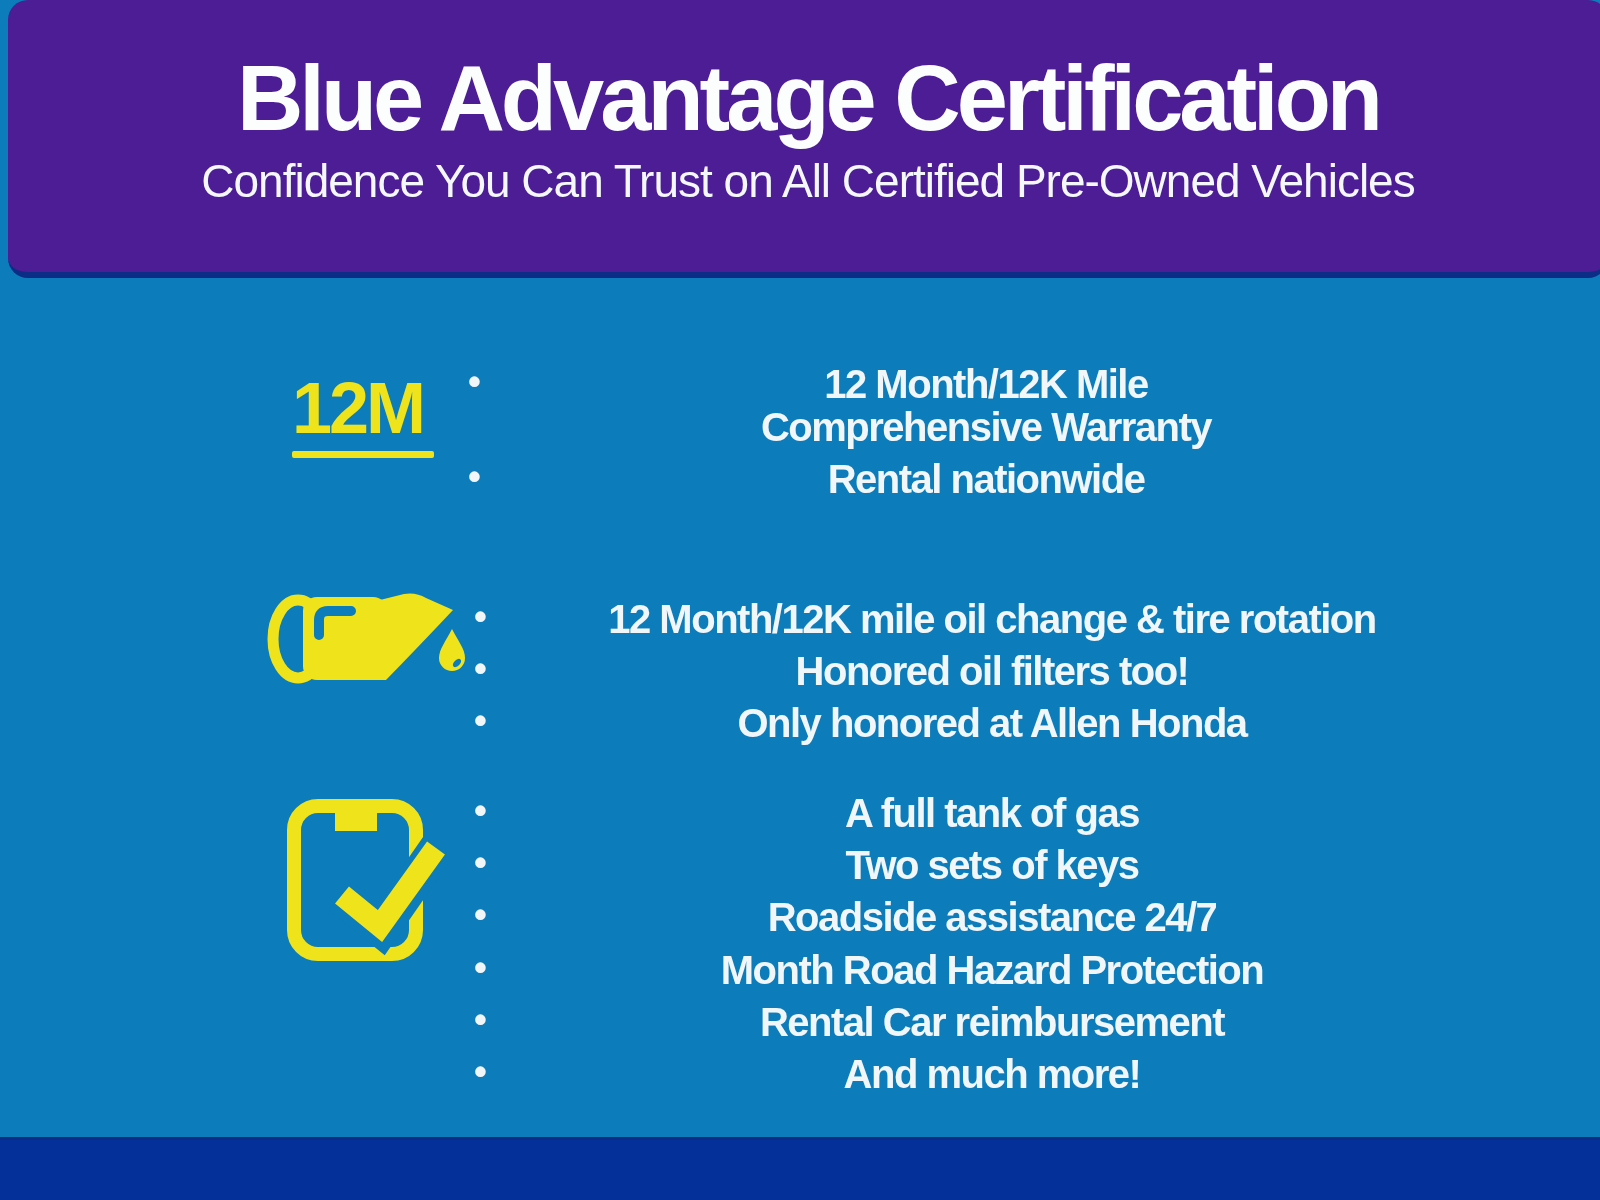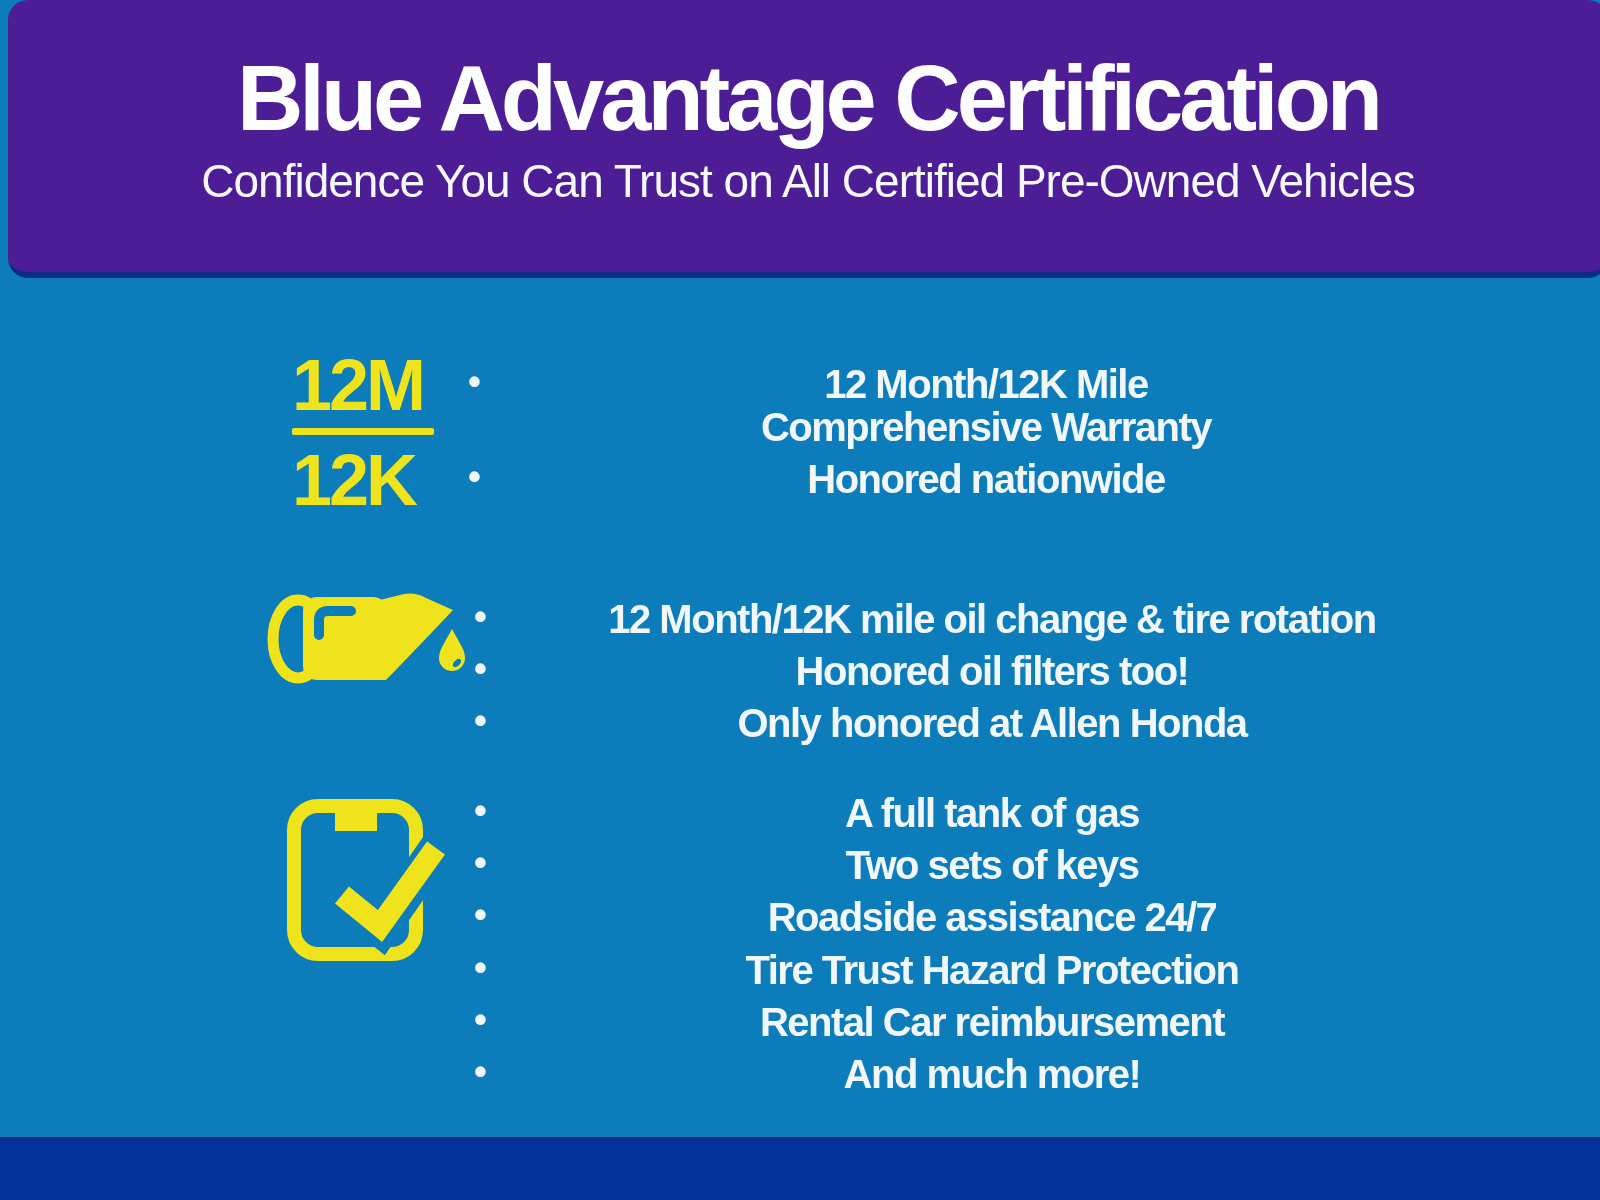--- a/index.html
+++ b/index.html
@@ -79,21 +79,21 @@
     color: #f1f6f8;
   }
   #list-warranty { left: 468px; top: 363px; }
   #list-oil      { left: 474px; top: 598px; }
   #list-keys     { left: 474px; top: 792px; }
 
   
   .badge-12 {
     position: absolute;
     left: 292px;
-    top: 352px;
+    top: 375px;
     display: flex;
     flex-direction: column;
     align-items: flex-start;
     color: #efe41c;
     font-weight: bold;
     letter-spacing: -3px;
     font-size: 72px;
     line-height: 0.94;
   }
   .badge-12 .bar {
@@ -114,26 +114,25 @@
 <div class="poster">
 
   <header class="banner">
     <h1 class="title">Blue Advantage Certification</h1>
     <div class="subtitle">Confidence You Can Trust on All Certified Pre-Owned Vehicles</div>
   </header>
 
   <div class="badge-12">
     <span>12M</span>
     <span class="bar"></span>
-    <span>12K</span>
   </div>
   <ul class="bullets" id="list-warranty">
     <li>12 Month/12K Mile
 Comprehensive Warranty</li>
-    <li>Honored nationwide</li>
+    <li>Rental nationwide</li>
   </ul>
 
   <div class="icon-oil-can">
     <svg width="212" height="110" viewBox="0 0 212 110" xmlns="http://www.w3.org/2000/svg">
 
       <ellipse cx="42" cy="62" rx="25" ry="39" fill="none" stroke="#efe41c" stroke-width="11"></ellipse>
 
       <rect x="47" y="20" width="84" height="83" rx="14" fill="#efe41c"></rect>
 
       <path d="M96,30 L148,17 Q160,15 170,21 L197,33 Q166,66 130,103 L96,103 Z" fill="#efe41c"></path>
@@ -159,20 +158,20 @@
 
       <polyline points="60,102 101,135 158,53" fill="none" stroke="#0d7cba" stroke-width="36"></polyline>
 
       <polyline points="62,101 100,132 156,54" fill="none" stroke="#efe41c" stroke-width="22"></polyline>
     </svg>
   </div>
   <ul class="bullets" id="list-keys">
     <li>A full tank of gas</li>
     <li>Two sets of keys</li>
     <li>Roadside assistance 24/7</li>
-    <li>Tire Trust Hazard Protection</li>
+    <li>Month Road Hazard Protection</li>
     <li>Rental Car reimbursement</li>
     <li>And much more!</li>
   </ul>
 
   <footer class="footer-strip"></footer>
 
 </div>
 
 </body></html>

